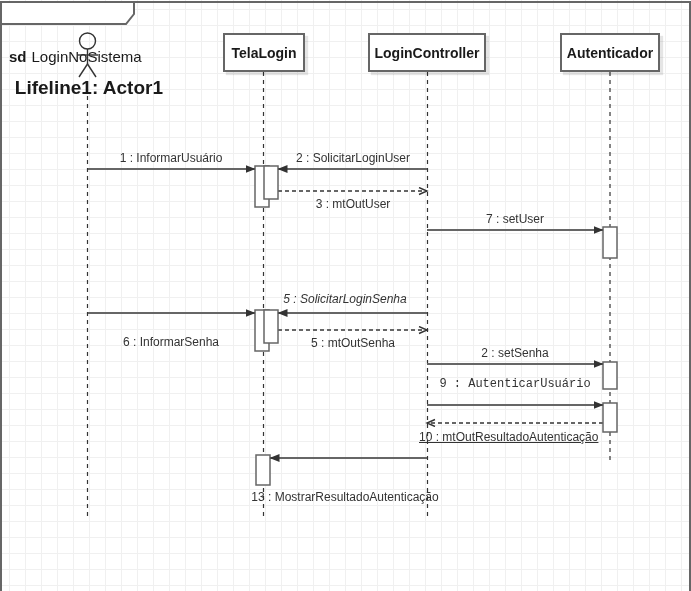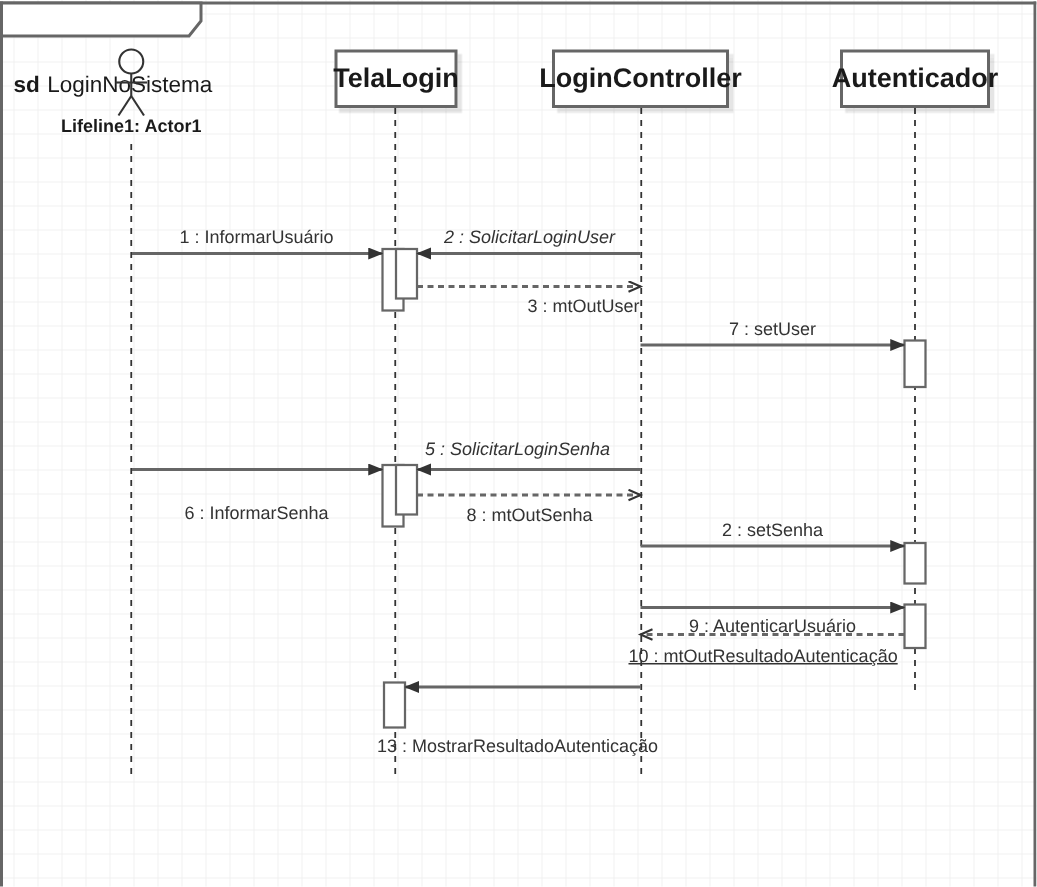--- a/index.html
+++ b/index.html
@@ -18,26 +18,26 @@
   }
   #svg-layer{position:absolute;left:0;top:0;}
   .lifeline{stroke:#333;stroke-width:1.2;stroke-dasharray:4 4;}
   .act{fill:#ffffff;stroke:#666;stroke-width:1.5;}
   .m-solid{stroke:#666;stroke-width:2;}
   .m-dash{stroke:#666;stroke-width:2;stroke-dasharray:4 3;fill:none;}
   .actor-shape{stroke:#333;stroke-width:1.4;fill:none;}
   .header{
     position:absolute;box-sizing:border-box;background:#fff;border:2px solid #666;
     display:flex;align-items:center;justify-content:center;
-    font-weight:bold;font-size:18px;color:#1a1a1a;
+    font-weight:bold;font-size:14px;color:#1a1a1a;
     box-shadow:3px 3px 1px rgba(0,0,0,0.10);
   }
   .msg-label{position:absolute;font-size:12px;color:#333;text-align:center;white-space:nowrap;}
   .msg-label.left{text-align:left;text-decoration:underline;}
-  .actor-label{position:absolute;font-weight:bold;font-size:12px;color:#1a1a1a;text-align:center;white-space:nowrap;}
+  .actor-label{position:absolute;font-weight:bold;font-size:19px;color:#1a1a1a;text-align:right;white-space:nowrap;}
   .sd-label-shape{position:absolute;left:0;top:0;}
   .sd-label{position:absolute;left:9px;top:5px;font-size:15px;color:#1a1a1a;white-space:nowrap;margin-top:43px;}
   .sd-label b{font-weight:bold;}
   .sd-label span{margin-left:5px;}
 </style>
 </head>
 <body>
 
 <div id="canvas">
 
@@ -113,24 +113,24 @@
   <div class="header" style="left:560px;top:33px;width:100px;height:39px;">
     <span>Autenticador</span>
   </div>
   <div class="header" style="left:368px;top:33px;width:118px;height:39px;">
     <span>LoginController</span>
   </div>
 
   <div class="actor-label" style="left:12px;top:77px;width:151px;">Lifeline1: Actor1</div>
 
   <div class="msg-label" style="left:86px;top:151px;width:170px;">1 : InformarUsuário</div>
-  <div class="msg-label" style="left:268px;top:151px;width:170px;font-style:italic;">2 : SolicitarLoginUser</div>
-  <div class="msg-label" style="left:268px;top:197px;width:170px;padding-left:36px;">3 : mtOutUser</div>
+  <div class="msg-label" style="left:268px;top:151px;width:170px;">2 : SolicitarLoginUser</div>
+  <div class="msg-label" style="left:268px;top:197px;width:170px;">3 : mtOutUser</div>
   <div class="msg-label" style="left:430px;top:212px;width:170px;">7 : setUser</div>
   <div class="msg-label" style="left:260px;top:292px;width:170px;font-style:italic;">5 : SolicitarLoginSenha</div>
   <div class="msg-label" style="left:86px;top:295px;width:170px;margin-top:40px;">6 : InformarSenha</div>
-  <div class="msg-label" style="left:268px;top:336px;width:170px;">8 : mtOutSenha</div>
+  <div class="msg-label" style="left:268px;top:336px;width:170px;">5 : mtOutSenha</div>
   <div class="msg-label" style="left:430px;top:346px;width:170px;">2 : setSenha</div>
-  <div class="msg-label" style="left:430px;top:410px;width:170px;">9 : AutenticarUsuário</div>
+  <div class="msg-label" style="left:430px;top:377px;width:170px;font-family:Liberation Mono, monospace;">9 : AutenticarUsuário</div>
   <div class="msg-label left" style="left:419px;top:430px;width:205px;">10 : mtOutResultadoAutenticação</div>
   <div class="msg-label" style="left:240px;top:490px;width:210px;">13 : MostrarResultadoAutenticação</div>
 
 </div>
 
 </body></html>

